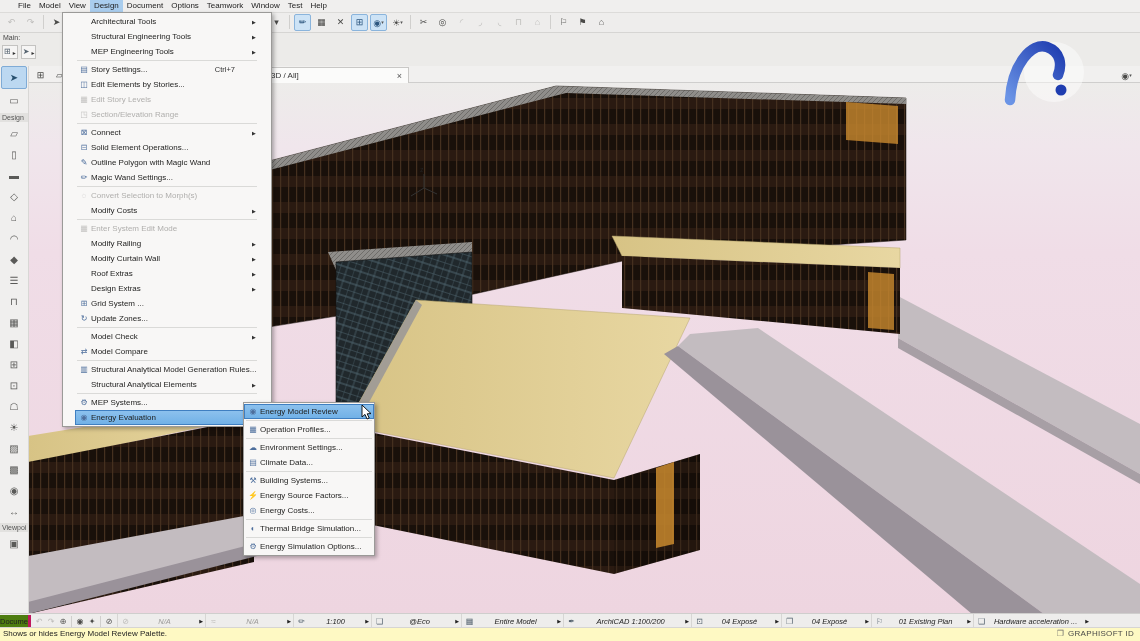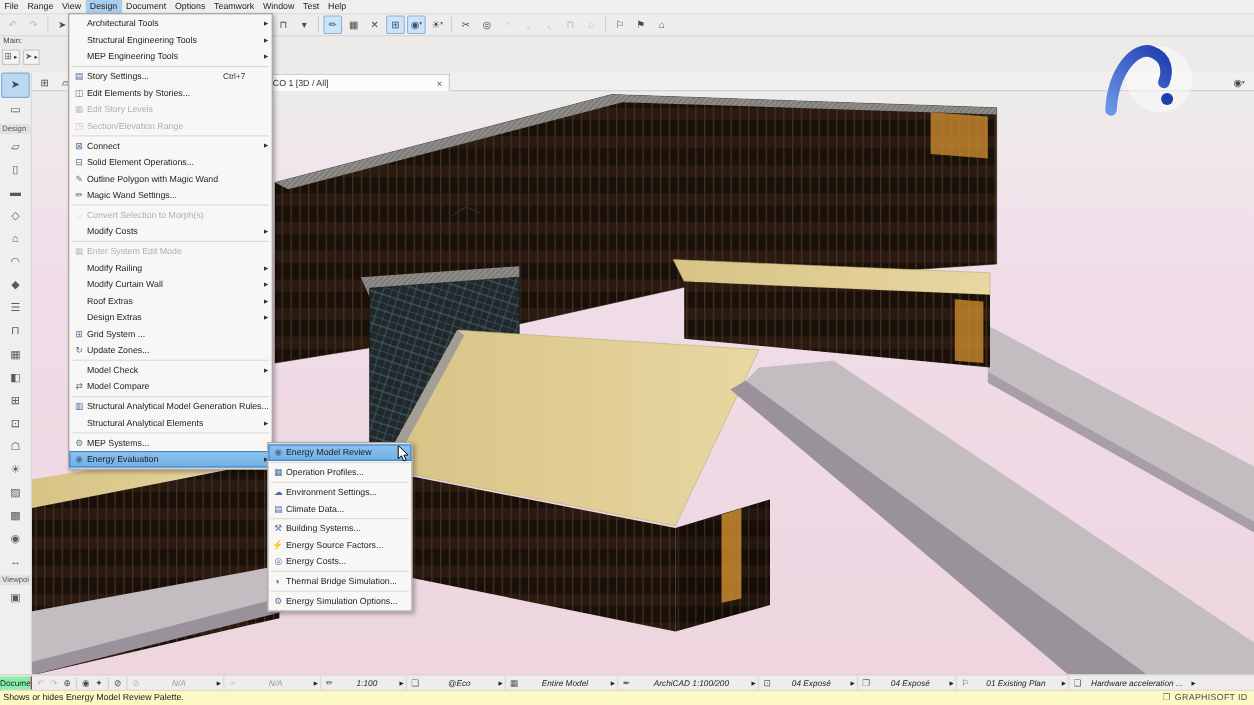--- a/index.html
+++ b/index.html
@@ -1,21 +1,21 @@
 <!DOCTYPE html>
 <html style="--ground: #eed6e1; --sky: #edecea; --facade: #2a1a11; --roofTan: #dcc88e; --glass: #20282c; --glassLine: #4f6570; --walk: #c3bcc0; --walkShadow: #9a929a; --accent: #c9892e; --logoBlue1: #6b94e6; --logoBlue2: #1f3db0; --menuHighlight: #7db9e8;"><head>
 <meta charset="utf-8">
 <style>
   html,body{margin:0;padding:0;}
   .app{position:relative;width:1140px;height:641px;background:#f0efee;overflow:hidden;
        font-family:"Liberation Sans",sans-serif;color:#222;-webkit-font-smoothing:antialiased;}
 
   
   .menubar{position:absolute;top:0;left:0;right:0;height:12px;background:#f0efee;
-           border-bottom:1px solid #dcdbd9;display:flex;z-index:40;}
+           border-bottom:1px solid #dcdbd9;display:flex;z-index:40;padding-left:14px;}
   .mb-item{font-size:8px;line-height:12px;padding:0 4px;color:#222;cursor:default;}
   .mb-item.active{background:#a9cdee;}
 
   
   .toolbar{position:absolute;top:12px;left:0;right:0;height:20px;background:#eeedec;
            border-bottom:1px solid #d6d5d3;display:flex;align-items:center;z-index:10;}
   .tb-left{display:flex;align-items:center;padding-left:2px;}
   .tb-right{position:absolute;left:248px;display:flex;align-items:center;}
   .tbtn{width:15px;height:15px;margin:0 1px;font-size:9px;line-height:15px;text-align:center;
         color:#4a4a48;border:1px solid transparent;border-radius:2px;}
@@ -53,37 +53,37 @@
   .tool-sec{width:100%;font-size:7px;color:#555;background:#e2e1df;text-align:left;
             padding:1px 0 1px 2px;margin:1px 0;box-sizing:border-box;flex:0 0 auto;}
 
   
   .viewport{position:absolute;top:82px;left:28px;right:0;bottom:27px;z-index:1;overflow:hidden;}
   .viewport svg{display:block;}
   .logo{position:absolute;left:1000px;top:38px;width:100px;height:72px;z-index:8;pointer-events:none;}
 
   
   .menu-panel{position:absolute;left:62px;top:12px;width:184px;background:#f8f7f6;
-              border:1px solid #9b9a98;box-shadow:2px 2px 4px rgba(0,0,0,.3);z-index:50;padding:1px 0;}
+              border:1px solid #9b9a98;box-shadow:2px 2px 4px rgba(0,0,0,.3);z-index:50;padding:1px 12px;}
   .submenu-panel{position:absolute;left:243px;top:402px;width:130px;background:#f8f7f6;
               border:1px solid #9b9a98;box-shadow:2px 2px 4px rgba(0,0,0,.3);z-index:55;padding:1px 0;}
   .mi{display:flex;align-items:center;height:15px;font-size:8px;padding-left:2px;cursor:default;}
   .mi-ic{width:14px;text-align:center;font-size:8px;color:#4d6e9c;flex:0 0 auto;}
   .mi-lb{flex:1;white-space:nowrap;color:#1d1d1c;}
   .mi-sc{font-size:7.5px;color:#333;margin-right:14px;}
   .mi-ar{width:10px;font-size:5px;color:#333;text-align:center;}
   .mi.dis .mi-lb,.mi.dis .mi-sc{color:#b0afad;}
   .mi.dis .mi-ic{color:#c3c2c0;}
   .mi.hl{background:linear-gradient(#8ec2ee,#6fb0e6);outline:1px solid #3f7fc1;outline-offset:-1px;}
   .msep{height:1px;background:#dadad8;margin:1px 2px;}
 
   
   .bottombar{position:absolute;left:0;right:0;bottom:13px;height:14px;background:#eeedec;
              border-top:1px solid #cfcecd;display:flex;align-items:center;z-index:20;font-size:7.5px;}
-  .doc-btn{width:28px;height:13px;background:#86efac;border-right:1px solid #be185d;
+  .doc-btn{width:28px;height:13px;background:#4d7c0f;border-right:3px solid #be185d;
            font-size:7.5px;line-height:13px;text-align:center;color:#222;flex:0 0 auto;}
   .bb-icons{display:flex;align-items:center;padding:0 2px;flex:0 0 auto;}
   .bbtn{width:12px;text-align:center;font-size:8px;color:#4a4a48;}
   .bbtn.dis{color:#bdbcba;}
   .bsep{width:1px;height:11px;background:#d0cfcd;margin:0 2px;}
   .ctl{display:flex;align-items:center;border-left:1px solid #d7d6d4;height:14px;padding:0 2px;box-sizing:border-box;overflow:hidden;}
   .ctl-ic{font-size:8px;color:#55636f;width:11px;text-align:center;flex:0 0 auto;}
   .ctl.dis .ctl-ic{color:#bdbcba;}
   .ctl-lb{flex:1;text-align:center;color:#222;white-space:nowrap;overflow:hidden;font-style:italic;}
   .ctl.dis .ctl-lb{color:#9c9b99;}
@@ -181,21 +181,21 @@
         </linearGradient>
       </defs>
       <circle cx="54" cy="34" r="30" fill="#ffffff" opacity="0.45"></circle>
       <path d="M 10,62 C 12,26 32,4 47,9 C 61,14 62,27 58,37" stroke="url(#lg)" stroke-width="10.5" fill="none" stroke-linecap="round"></path>
       <circle cx="61" cy="52" r="5.5" fill="var(--logoBlue2)"></circle>
     </svg>
   </div>
 
   <div class="menubar" id="menubar">
       <span class="mb-item">File</span>
-      <span class="mb-item">Range</span>
+      <span class="mb-item">Model</span>
       <span class="mb-item">View</span>
       <span class="mb-item active">Design</span>
       <span class="mb-item">Document</span>
       <span class="mb-item">Options</span>
       <span class="mb-item">Teamwork</span>
       <span class="mb-item">Window</span>
       <span class="mb-item">Test</span>
       <span class="mb-item">Help</span>
     </div>
 

